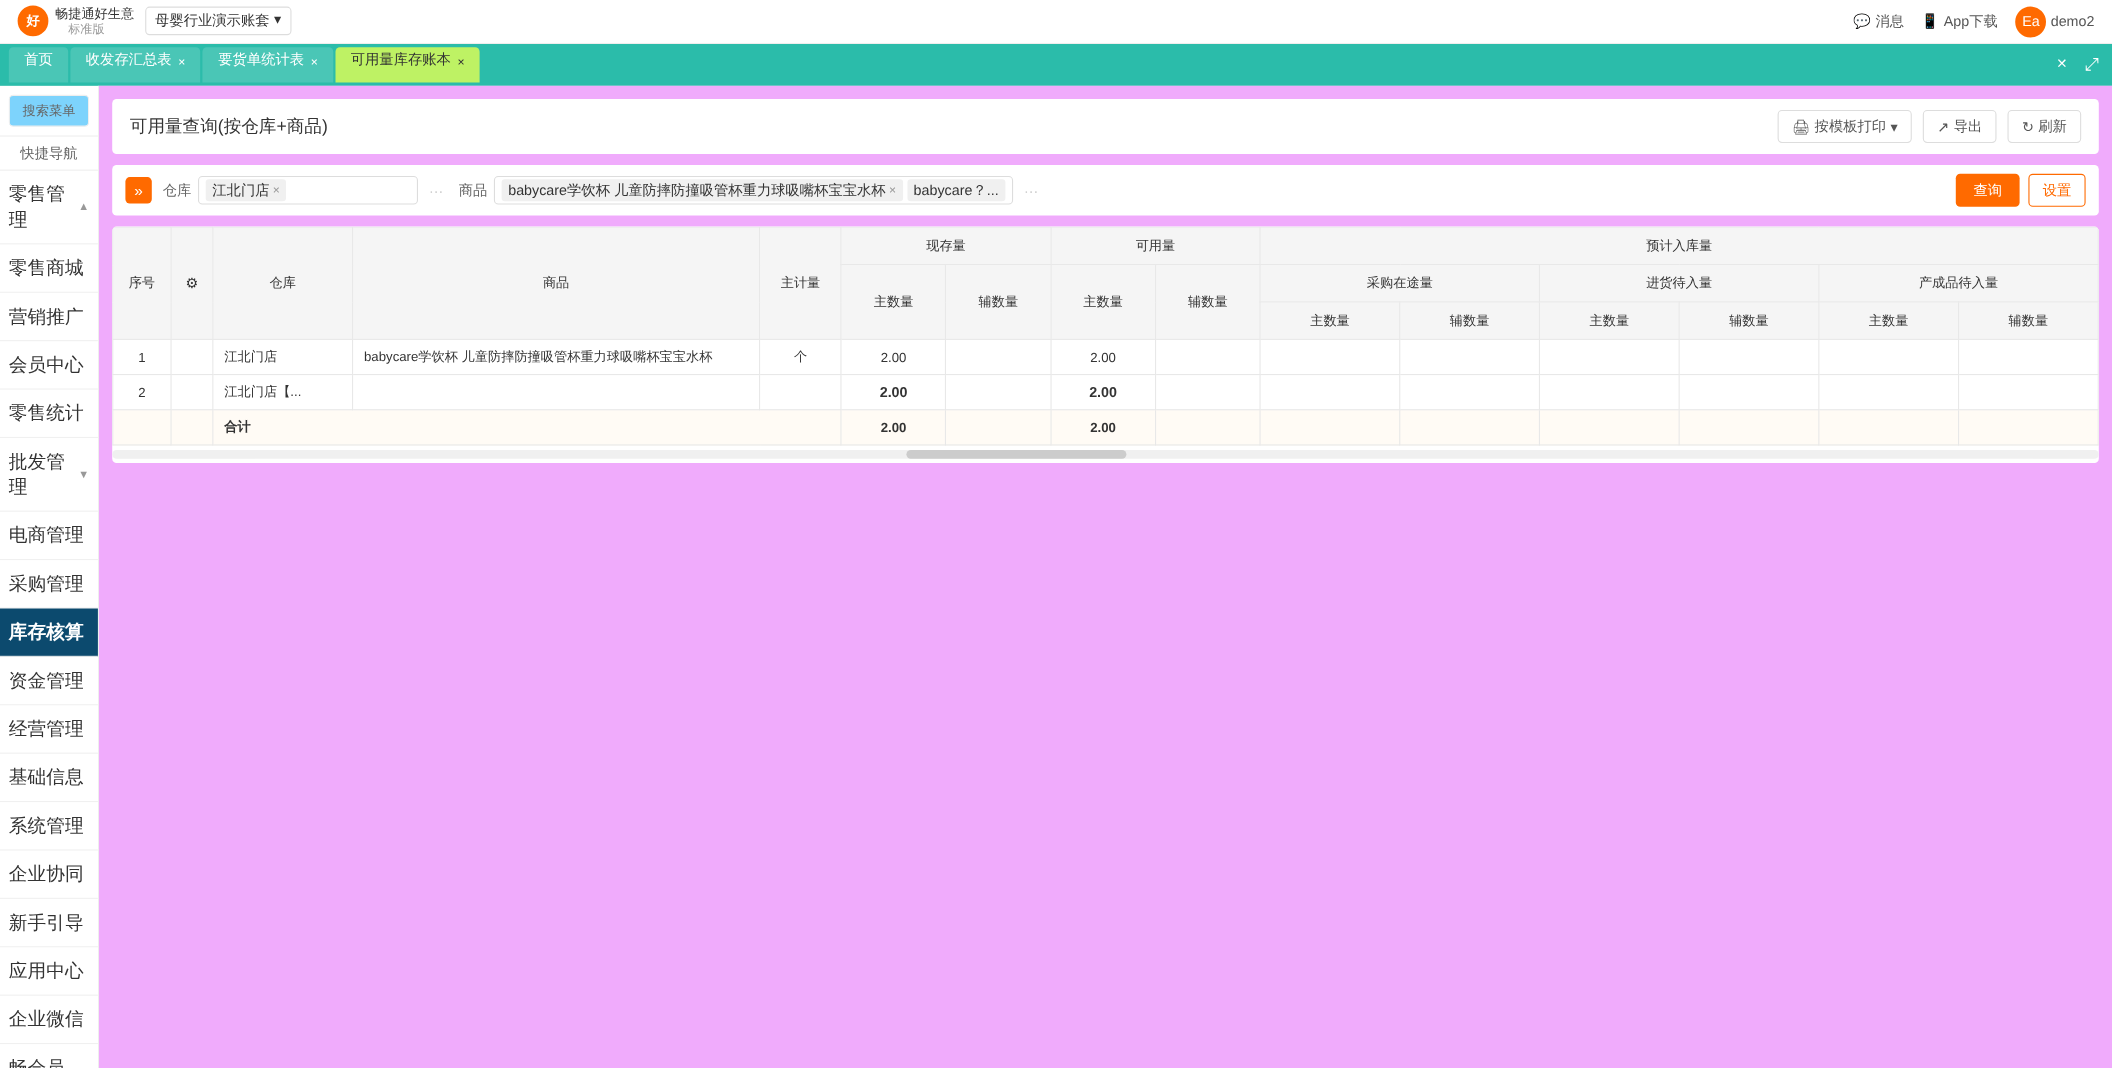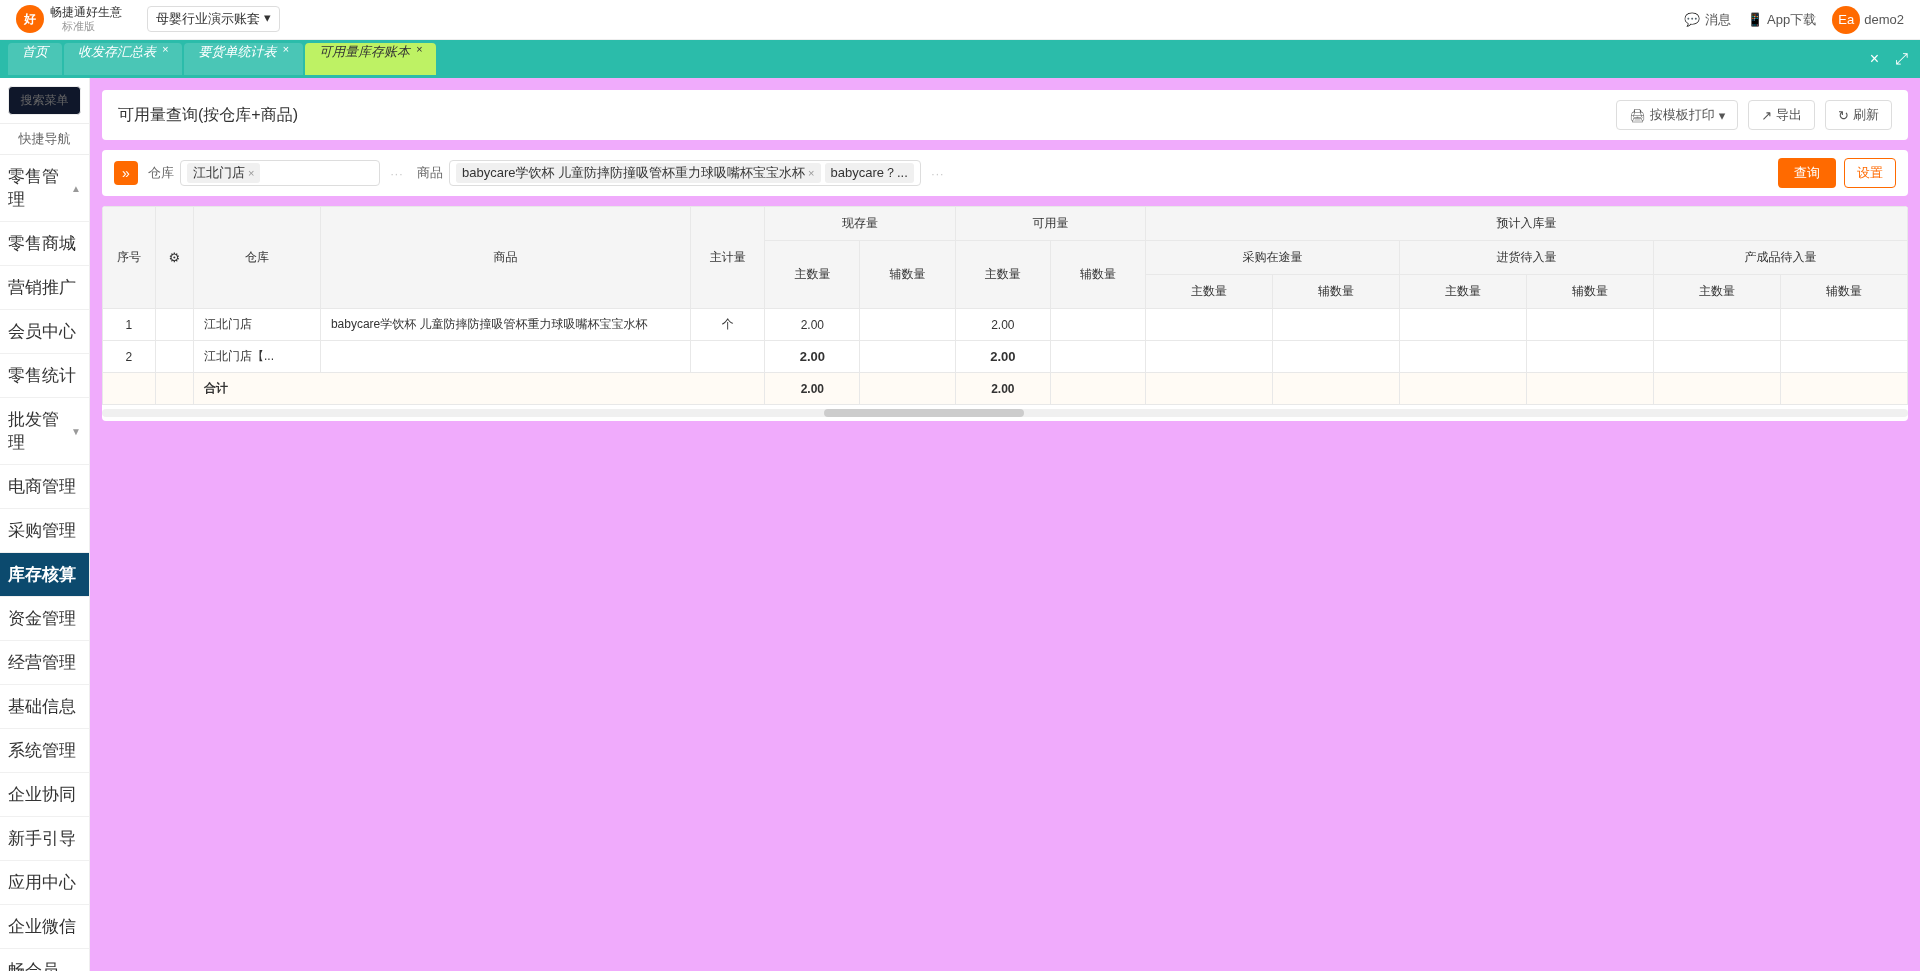--- a/index.html
+++ b/index.html
@@ -16,46 +16,45 @@
       border-bottom: 1px solid #eee;
     }
     .top-bar-left { display: flex; align-items: center; gap: 10px; }
     .logo-area { display: flex; align-items: center; gap: 6px; }
     .logo-icon { width: 28px; height: 28px; background: #ff6a00; border-radius: 50%; display: flex; align-items: center; justify-content: center; color: #fff; font-size: 12px; font-weight: bold; }
     .logo-text { font-size: 12px; color: #333; line-height: 1.2; }
     .logo-sub { font-size: 11px; color: #999; margin-left: 12px; }
     .industry-selector {
       display: flex; gap: 4px;
       border: 1px solid #ddd; border-radius: 4px; padding: 3px 8px;
-      cursor: pointer; font-size: 12px; color: #333; min-width: 120px; margin-left: 15px;
+      cursor: pointer; font-size: 12px; color: #333; min-width: 120px;
     }
     .top-bar-right { display: flex; align-items: center; gap: 16px; }
     .top-right-item { display: flex; align-items: center; gap: 4px; cursor: pointer; color: #555; font-size: 12px; }
     .avatar { width: 28px; height: 28px; border-radius: 50%; background: #ff6a00; display: flex; align-items: center; justify-content: center; color: #fff; font-size: 11px; }
 
     
     .tab-bar {
       height: 38px;
       background: #2bbcaa;
       display: flex;
       align-items: center;
       padding: 0 8px;
       gap: 2px;
     }
     .tab {
       height: 32px;
-      padding: 0 14px;
+      padding: 12px 14px;
       border-radius: 4px 4px 0 0;
       display: flex;
-      align-items: flex-start;
+      align-items: flex-end;
       gap: 6px;
       cursor: pointer;
       font-size: 13px;
       white-space: nowrap;
-      font-style: italic;
     }
     .tab.active { background: #bef264; color: #333; }
     .tab.inactive { background: rgba(255,255,255,0.15); color: #fff; }
     .tab .close-icon { font-size: 11px; cursor: pointer; color: inherit; }
     .tab-bar-actions { margin-left: auto; display: flex; align-items: center; gap: 8px; }
     .tab-action-btn { color: #fff; cursor: pointer; font-size: 16px; padding: 4px; }
 
     
     .main-layout { display: flex; height: calc(971px - 40px - 38px); }
 
@@ -67,21 +66,21 @@
       display: flex;
       flex-direction: column;
       overflow-y: auto;
     }
     .sidebar-search {
       padding: 8px;
       border-bottom: 1px solid #eee;
     }
     .sidebar-search-btn {
       width: 100%;
-      background: #0f172a;
+      background: #7dd3fc;
       border: 1px solid #eee;
       border-radius: 4px;
       padding: 5px 8px;
       cursor: pointer;
       font-size: 12px;
       color: #666;
       text-align: center;
     }
     .sidebar-nav-label {
       padding: 6px 8px;

